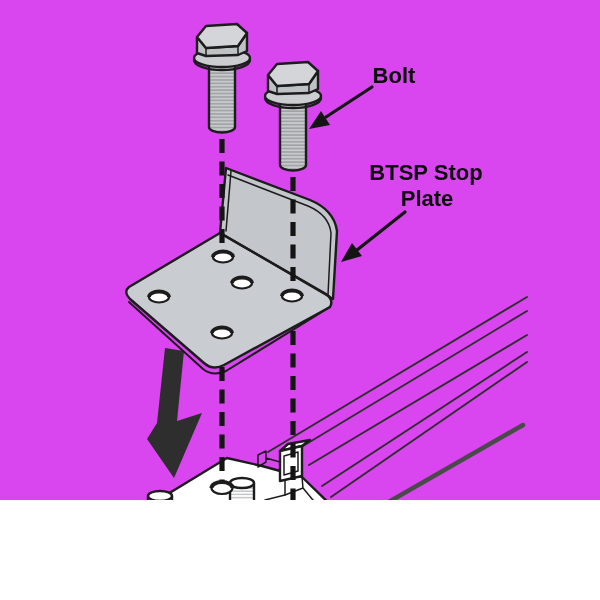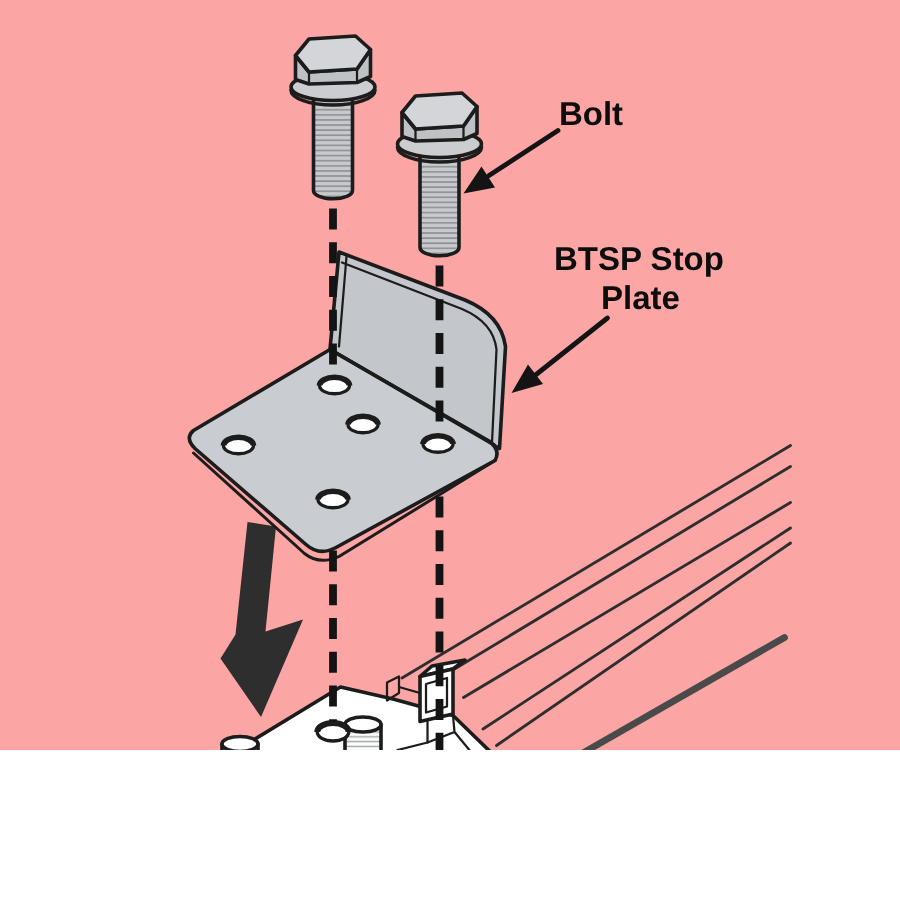--- a/index.html
+++ b/index.html
@@ -1,16 +1,16 @@
 <!DOCTYPE html>
 <html><head>
 <meta charset="utf-8">
 <style>
   html,body{margin:0;padding:0;background:#ffffff;}
-  .stage{position:relative;width:600px;height:500px;background:#fca5a5;overflow:hidden;
+  .stage{position:relative;width:600px;height:500px;background:#d946ef;overflow:hidden;
          font-family:"Liberation Sans",sans-serif;}
   svg{display:block;}
   .ol{stroke:#1c1c1c;fill:none;stroke-width:2.4;stroke-linejoin:round;stroke-linecap:round;}
   .thin{stroke:#1c1c1c;fill:none;stroke-width:1.5;stroke-linejoin:round;stroke-linecap:round;}
   .rail{stroke:#2e2e2e;fill:none;stroke-width:1.9;stroke-linecap:round;}
   .dashline{stroke:#141414;stroke-width:5.2;stroke-dasharray:14 8.5;fill:none;}
   .leader{stroke:#141414;stroke-width:3.2;fill:none;stroke-linecap:round;}
   .lbl{font-weight:bold;font-size:22px;}
 </style>
 </head>

